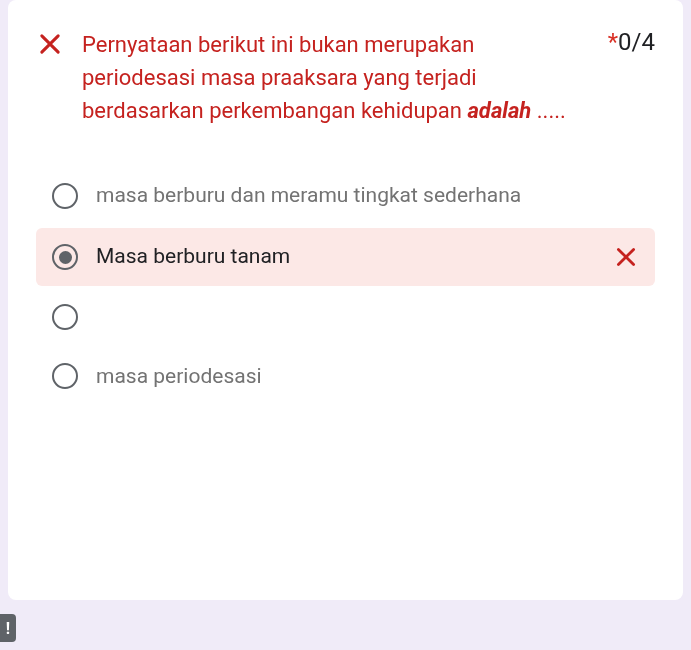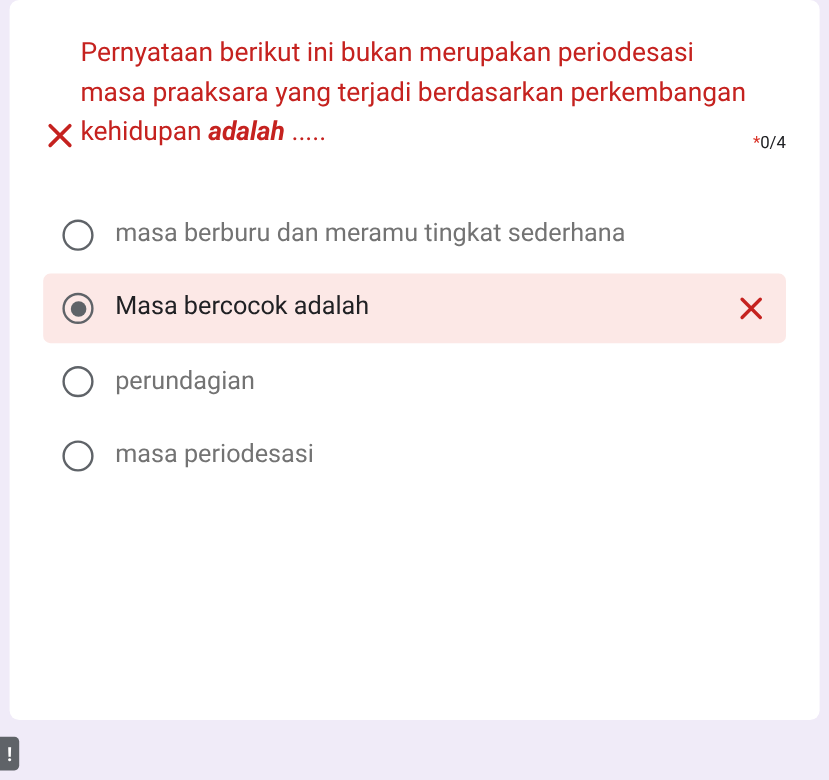--- a/index.html
+++ b/index.html
@@ -17,22 +17,22 @@
     }
     .card {
       background: #ffffff;
       border-radius: 8px;
       margin: 0 8px 0 8px;
       padding: 28px 28px 40px 28px;
       min-height: 600px;
     }
     .header-row {
       display: flex;
-      align-items: flex-end;
-      gap: 3px;
+      align-items: flex-start;
+      gap: 18px;
       margin-bottom: 40px;
     }
     .status-icon {
       flex-shrink: 0;
       width: 28px;
       height: 28px;
       margin-top: 2px;
     }
     .question-text {
       flex: 1;
@@ -40,21 +40,21 @@
       line-height: 1.5;
       color: #c5221f;
       font-weight: 400;
     }
     .question-text em {
       font-style: italic;
       font-weight: 700;
     }
     .score-block {
       flex-shrink: 0;
-      font-size: 14px;
+      font-size: 24px;
       color: #202124;
       white-space: nowrap;
     }
     .required-star {
       color: #d93025;
     }
     .options {
       margin-left: 0;
     }
     .option {
@@ -141,31 +141,30 @@
 
     <div class="option">
       <div class="radio-outer"></div>
       <div class="option-label">masa berburu dan meramu tingkat sederhana</div>
     </div>
 
     <div class="option selected-wrong">
       <div class="radio-outer checked">
         <div class="radio-inner"></div>
       </div>
-      <div class="option-label">Masa bercocok adalah</div>
+      <div class="option-label">Masa berburu tanam</div>
       <div class="option-feedback-icon">
         <svg viewBox="0 0 24 24" width="26" height="26">
           <path d="M5 5 L19 19 M19 5 L5 19" stroke="#c5221f" stroke-width="2.6" stroke-linecap="round"></path>
         </svg>
       </div>
     </div>
 
     <div class="option">
       <div class="radio-outer"></div>
-      <div class="option-label">perundagian</div>
     </div>
 
     <div class="option">
       <div class="radio-outer"></div>
       <div class="option-label">masa periodesasi</div>
     </div>
 
   </div>
 </div>
 

